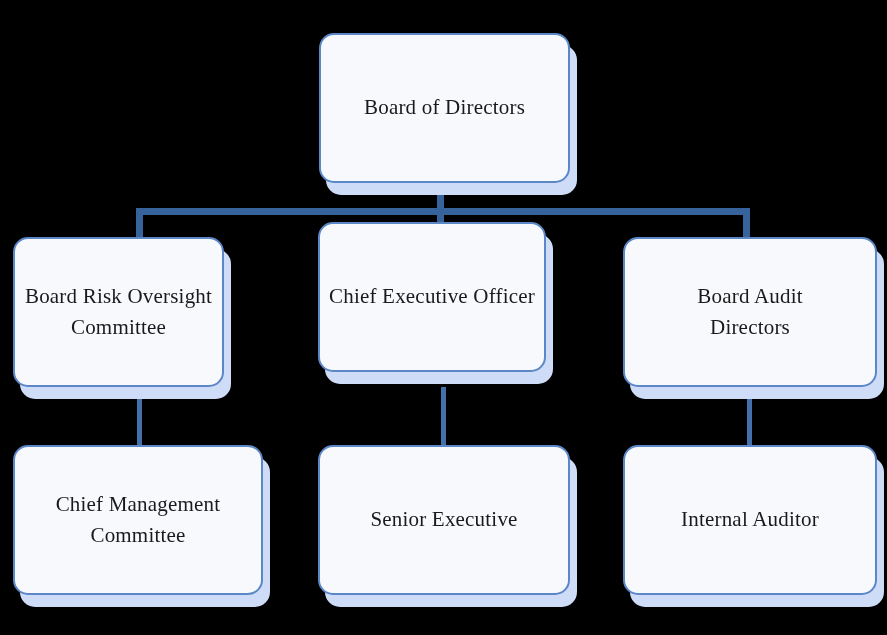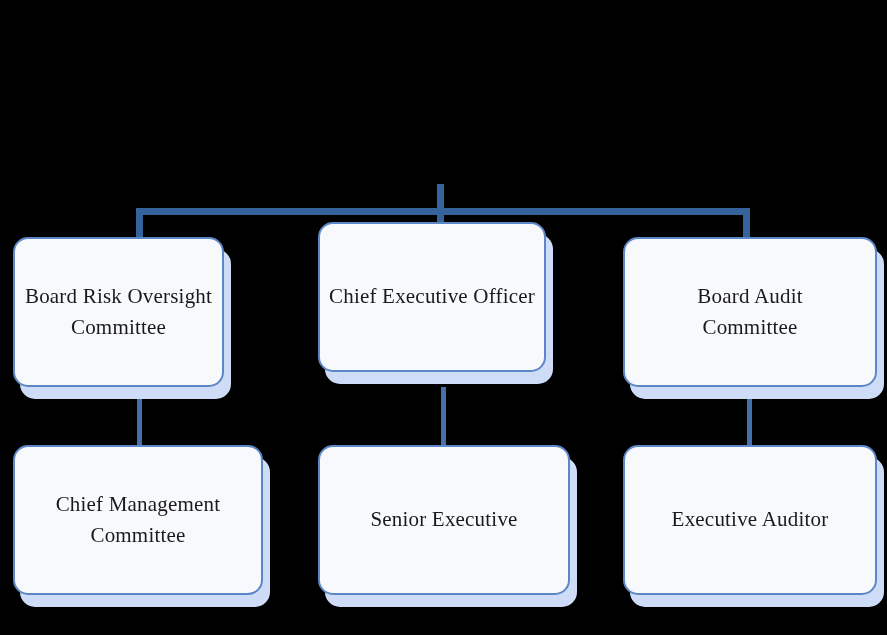--- a/index.html
+++ b/index.html
@@ -49,37 +49,40 @@
 
   <div class="connector" style="left:437px; top:184px; width:7px; height:53px;"></div>
   <div class="connector" style="left:136px; top:208px; width:614px; height:7px;"></div>
   <div class="connector" style="left:136px; top:208px; width:7px; height:29px;"></div>
   <div class="connector" style="left:743px; top:208px; width:7px; height:29px;"></div>
 
   <div class="connector thin" style="left:137px; top:387px; width:5px; height:58px;"></div>
   <div class="connector thin" style="left:441px; top:387px; width:5px; height:58px;"></div>
   <div class="connector thin" style="left:747px; top:387px; width:5px; height:58px;"></div>
 
+  <div class="node" style="left:319px; top:33px; width:251px; height:150px;">
+    <span class="label">Board of Directors</span>
+  </div>
 
   <div class="node" style="left:13px; top:237px; width:211px; height:150px;">
     <span class="label">Board Risk Oversight
 Committee</span>
   </div>
   <div class="node" style="left:318px; top:222px; width:228px; height:150px;">
     <span class="label">Chief Executive Officer</span>
   </div>
   <div class="node" style="left:623px; top:237px; width:254px; height:150px;">
     <span class="label">Board Audit
-Committee</span>
+Directors</span>
   </div>
 
   <div class="node" style="left:13px; top:445px; width:250px; height:150px;">
     <span class="label">Chief Management
 Committee</span>
   </div>
   <div class="node" style="left:318px; top:445px; width:252px; height:150px;">
     <span class="label">Senior Executive</span>
   </div>
   <div class="node" style="left:623px; top:445px; width:254px; height:150px;">
-    <span class="label">Executive Auditor</span>
+    <span class="label">Internal Auditor</span>
   </div>
 
 </div>
 
 </body></html>

